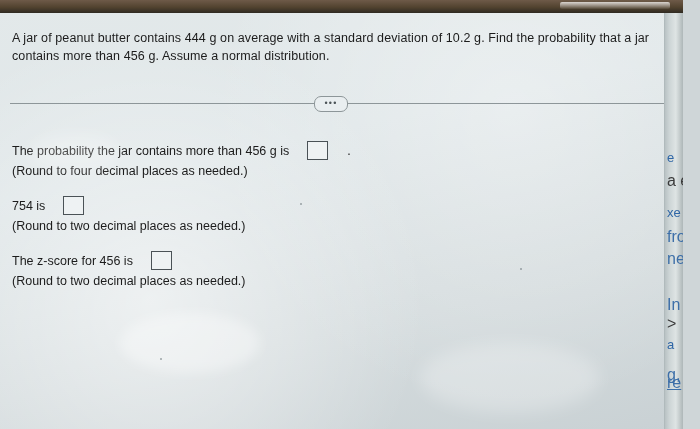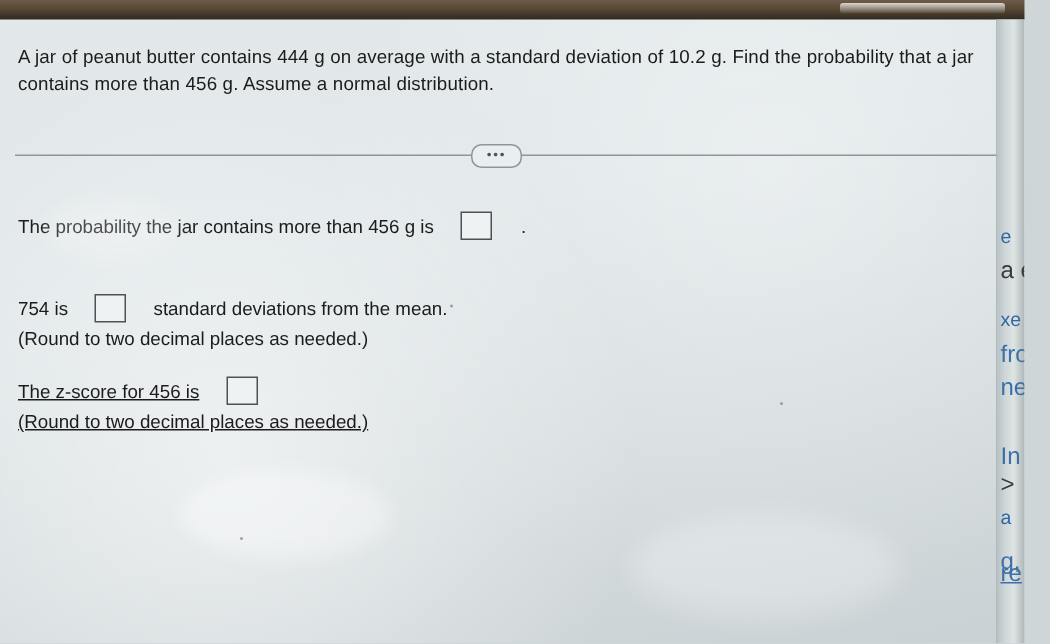--- a/index.html
+++ b/index.html
@@ -105,21 +105,21 @@
 
   .qblock {
     position: absolute;
     left: 12px;
     font-size: 12.5px;
     color: #1c1c1c;
     line-height: 18px;
   }
   .q1 { top: 128px; }
   .q2 { top: 183px; }
-  .q3 { top: 238px; text-decoration: underline; }
+  .q3 { top: 238px; }
 
   .qline {
     display: flex;
     align-items: center;
     flex-wrap: nowrap;
     white-space: nowrap;
     gap: 15px;
   }
   .hint {
     margin-top: 2px;
@@ -170,27 +170,27 @@
     <div class="pill">
       <span>•••</span>
     </div>
 
     <div class="qblock q1">
       <div class="qline">
         <span>The probability the jar contains more than 456 g is</span>
         <input class="answerbox" value="" style="">
         <span class="period">.</span>
       </div>
+      <div class="hint">(Round to four decimal places as needed.)</div>
     </div>
 
     <div class="qblock q2">
       <div class="qline">
         <span>754 is</span>
         <input class="answerbox" value="" style="">
-        <span>standard deviations from the mean.</span>
       </div>
       <div class="hint">(Round to two decimal places as needed.)</div>
     </div>
 
     <div class="qblock q3">
       <div class="qline">
         <span>The z-score for 456 is</span>
         <input class="answerbox" value="" style="">
         <span></span>
       </div>

